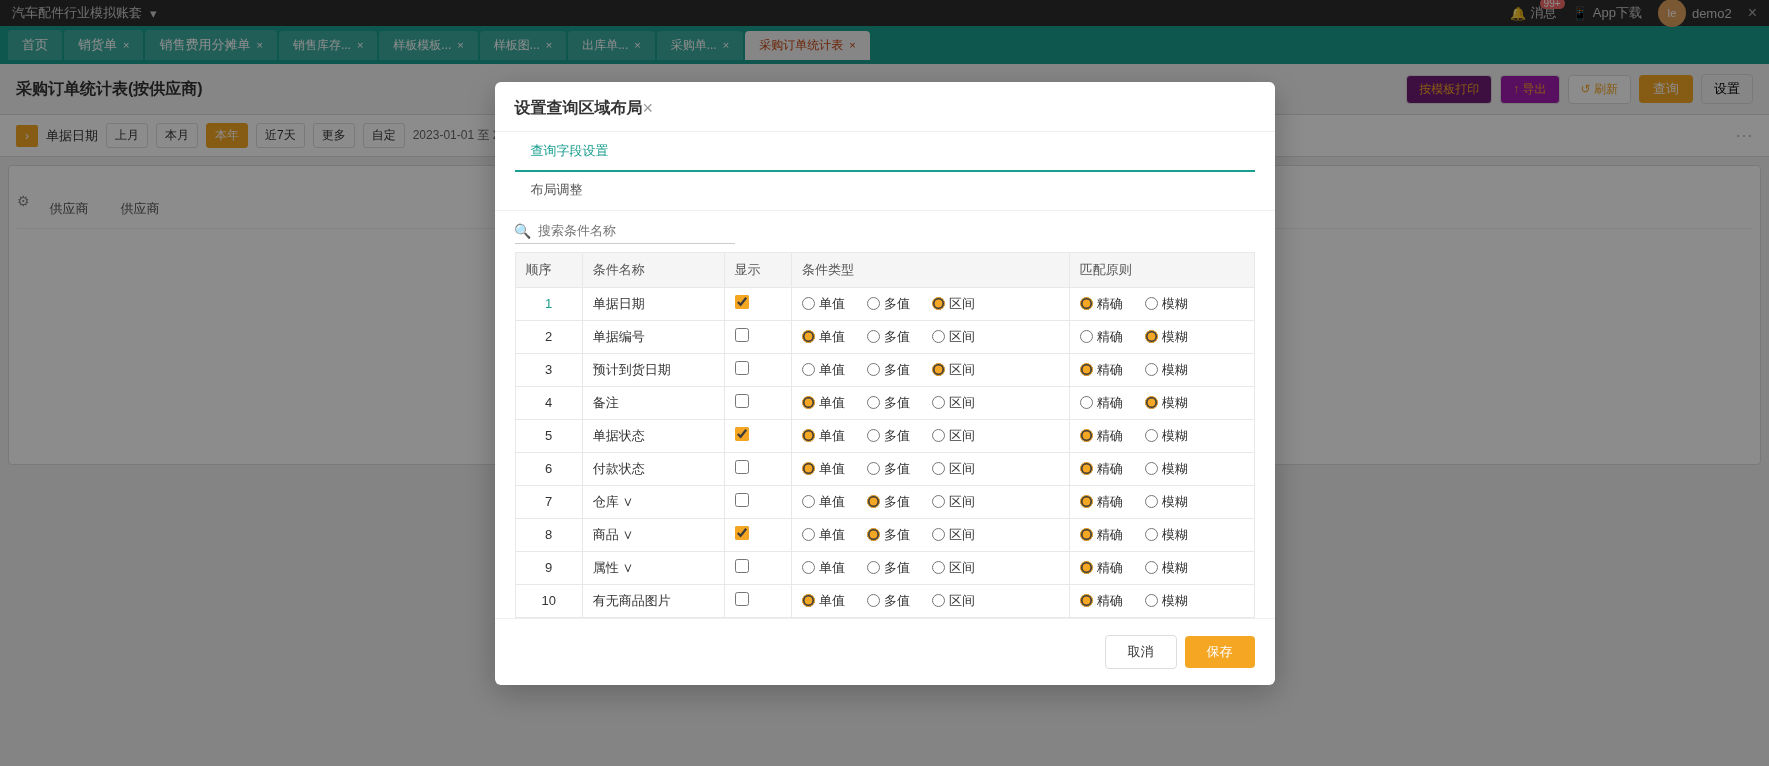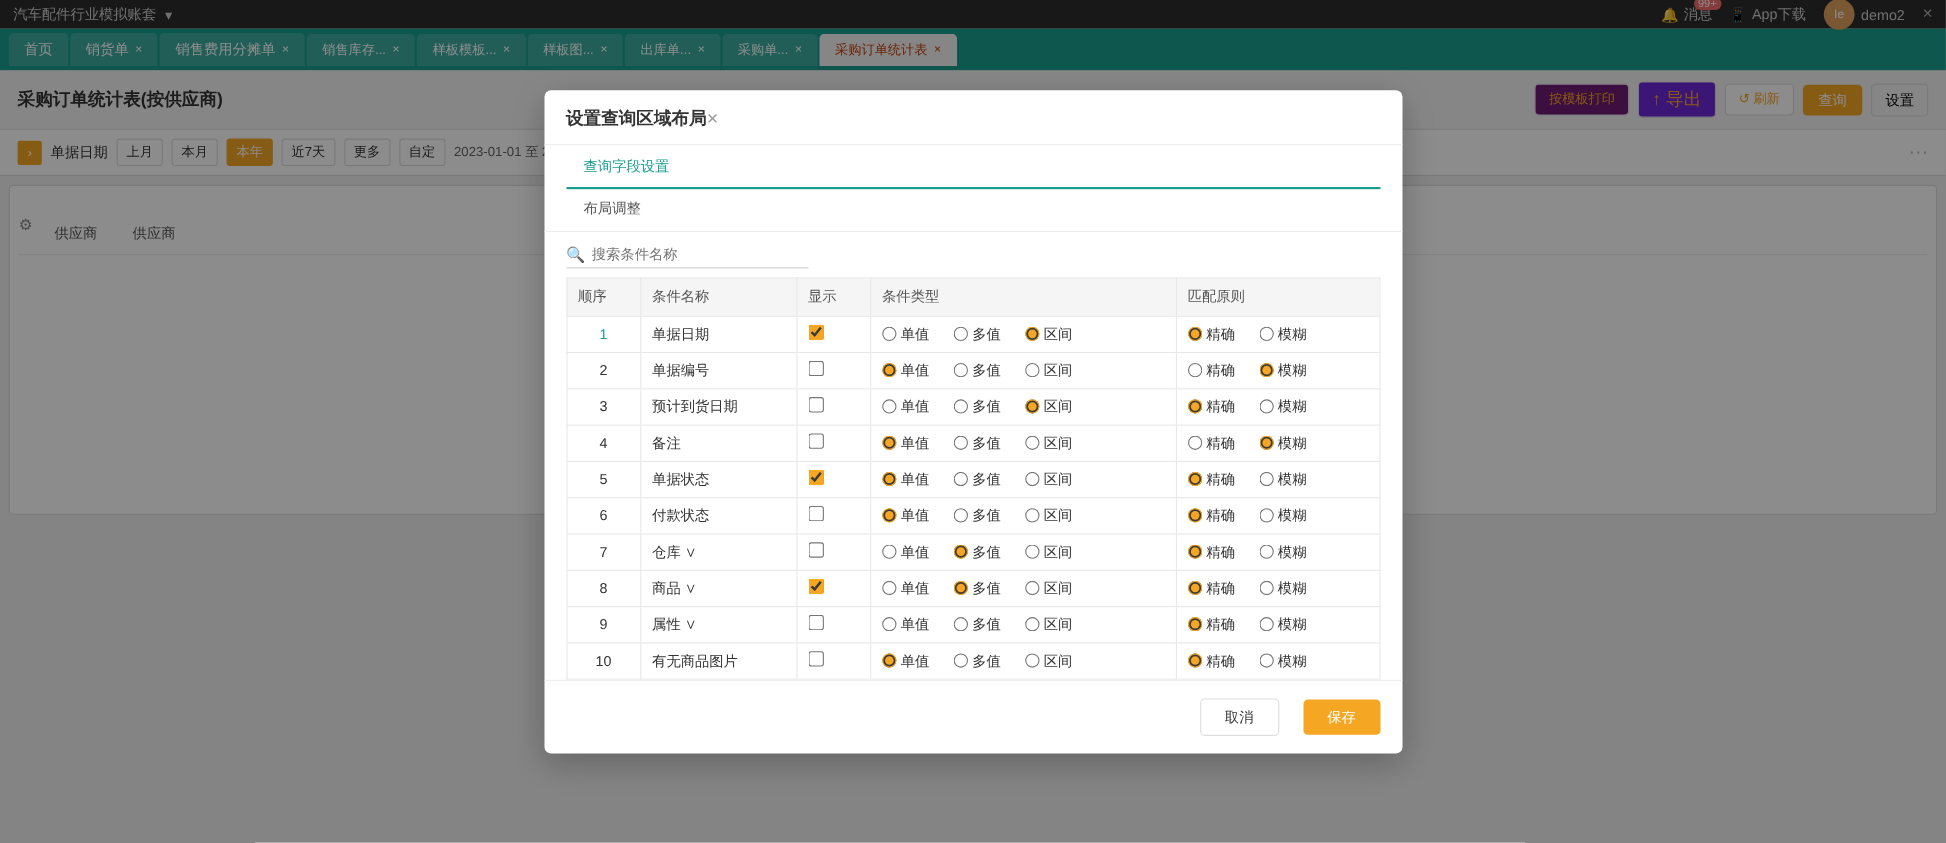--- a/index.html
+++ b/index.html
@@ -52,21 +52,21 @@
       background: #f5f5f5;
       padding: 10px 16px;
       display: flex;
       align-items: center;
       justify-content: space-between;
       border-bottom: 1px solid #ddd;
     }
     .page-title { font-size: 16px; font-weight: bold; color: #333; }
     .header-actions { display: flex; align-items: center; gap: 8px; }
     .btn-print { background: #701a75; border: 1px solid #ddd; padding: 5px 12px; border-radius: 4px; cursor: pointer; font-size: 12px; display: flex; align-items: center; gap: 4px; color: #f5a623; }
-    .btn-export { background: #6d28d9; border: 1px solid #ddd; padding: 5px 12px; border-radius: 4px; cursor: pointer; font-size: 16px; color: #f5a623; }
+    .btn-export { background: #a21caf; border: 1px solid #ddd; padding: 5px 12px; border-radius: 4px; cursor: pointer; font-size: 12px; color: #f5a623; }
     .btn-refresh { background: #fff; border: 1px solid #ddd; padding: 5px 12px; border-radius: 4px; cursor: pointer; font-size: 12px; color: #f5a623; }
     .btn-query { background: #f5a623; border: none; padding: 5px 14px; border-radius: 4px; cursor: pointer; font-size: 13px; color: #fff; }
     .btn-setting { background: #f5f5f5; border: 1px solid #ddd; padding: 5px 12px; border-radius: 4px; cursor: pointer; font-size: 13px; }
 
     
     .filter-bar {
       background: #fff;
       padding: 8px 16px;
       display: flex;
       align-items: center;
@@ -204,21 +204,21 @@
 
     
     .partial-row td { opacity: 0.5; }
 
     
     .dialog-footer {
       padding: 16px 20px;
       display: flex;
       align-items: center;
       justify-content: flex-end;
-      gap: 22px;
+      gap: 8px;
       border-top: 1px solid #eee;
     }
     .btn-cancel { background: #fff; border: 1px solid #ddd; padding: 7px 22px; border-radius: 4px; cursor: pointer; font-size: 13px; color: #333; }
     .btn-save { background: #f5a623; border: none; padding: 7px 22px; border-radius: 4px; cursor: pointer; font-size: 13px; color: #fff; }
   </style>
 </head>
 <body>
 
 <div class="top-bar">
   <div class="top-bar-left">

